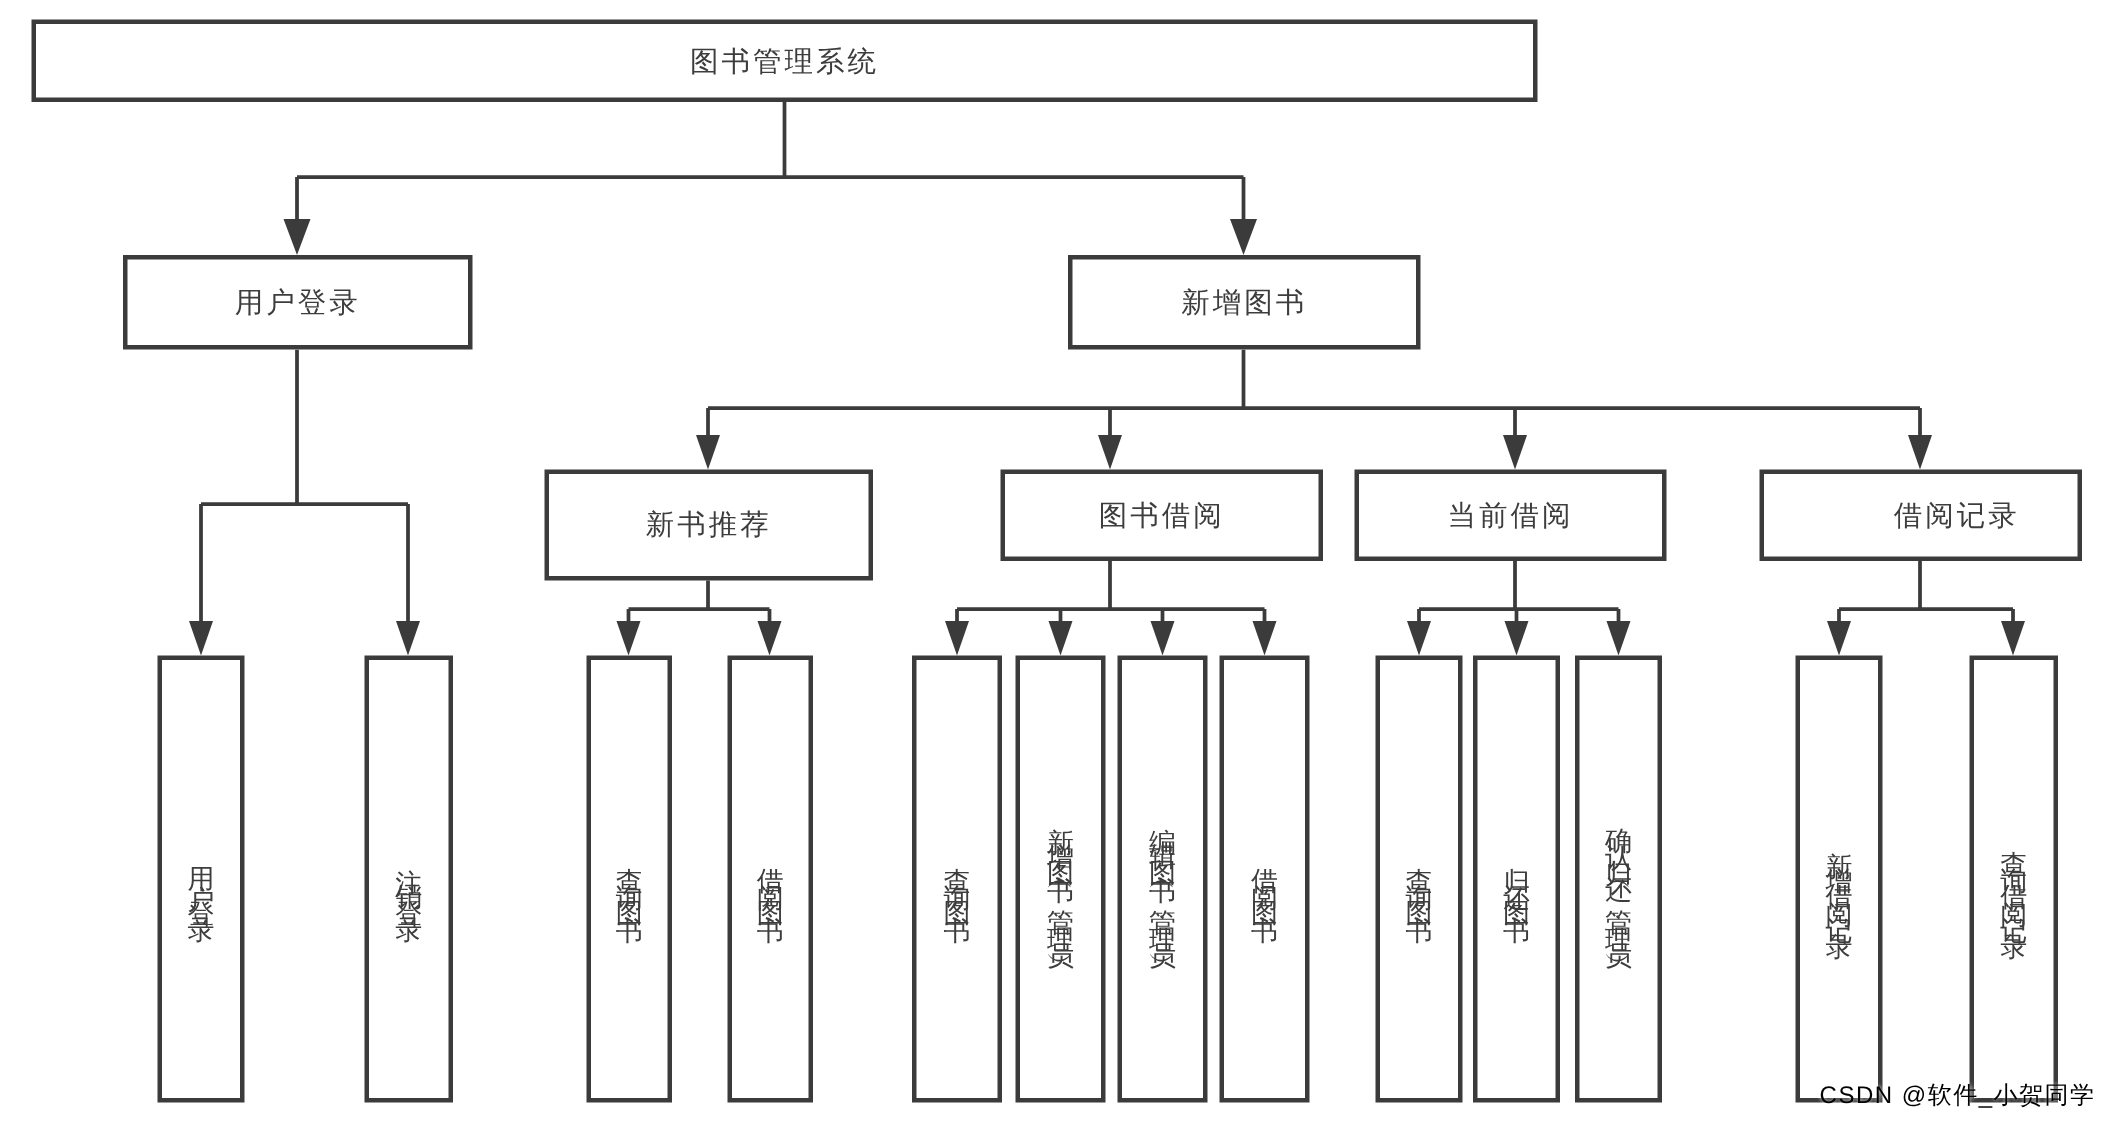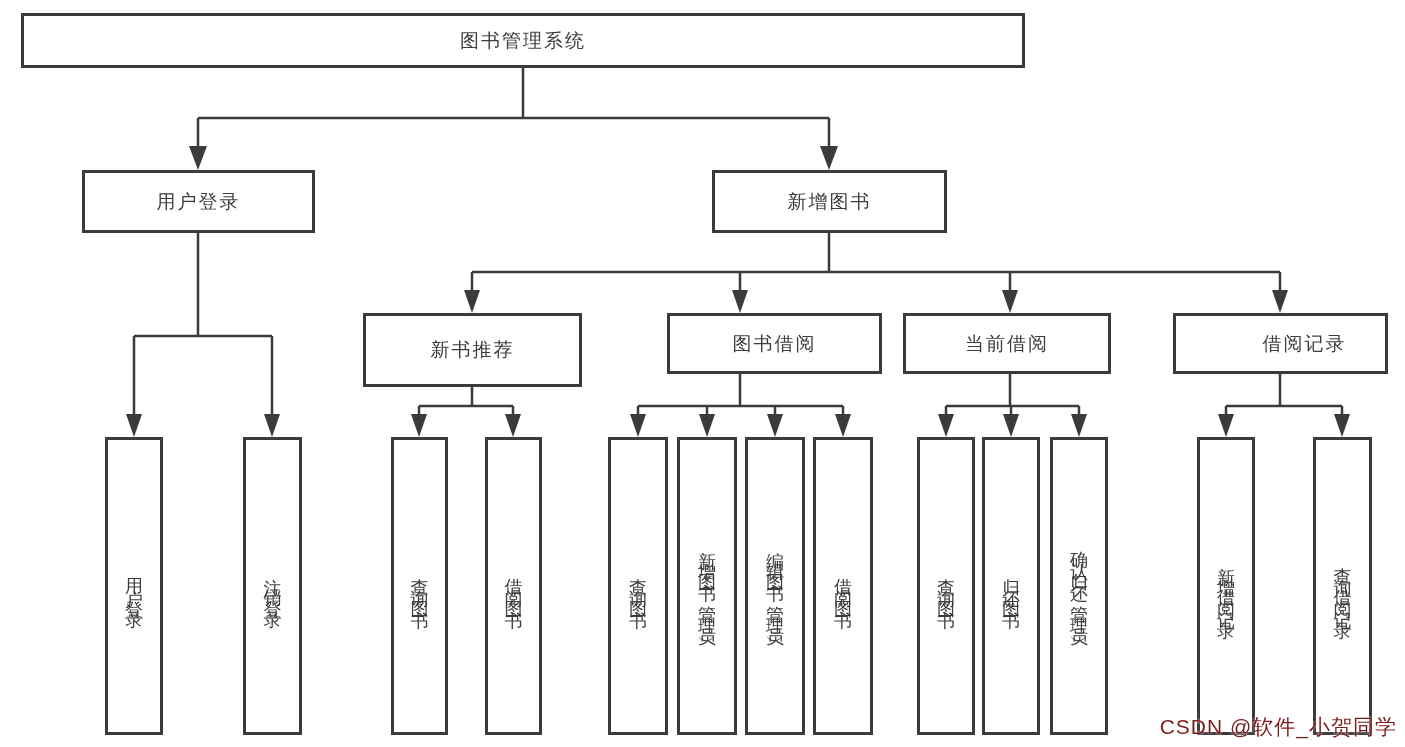--- a/index.html
+++ b/index.html
@@ -31,22 +31,22 @@
   .vbox span {
     writing-mode:vertical-rl;
     text-orientation:mixed;
     font-size:18px; color:#3d3d3d;
     letter-spacing:11px; line-height:1;
     white-space:nowrap;
   }
   .watermark {
     position:absolute;
     right:8px; bottom:6px;
-    font-size:21px;
-    color:#7f1d1d;
+    font-size:16px;
+    color:#000000;
     letter-spacing:1px;
     text-shadow:0 0 3px #ffffff;
     white-space:nowrap;
     z-index:5;
   }
 </style>
 </head>
 <body>
 
 <div class="canvas">

